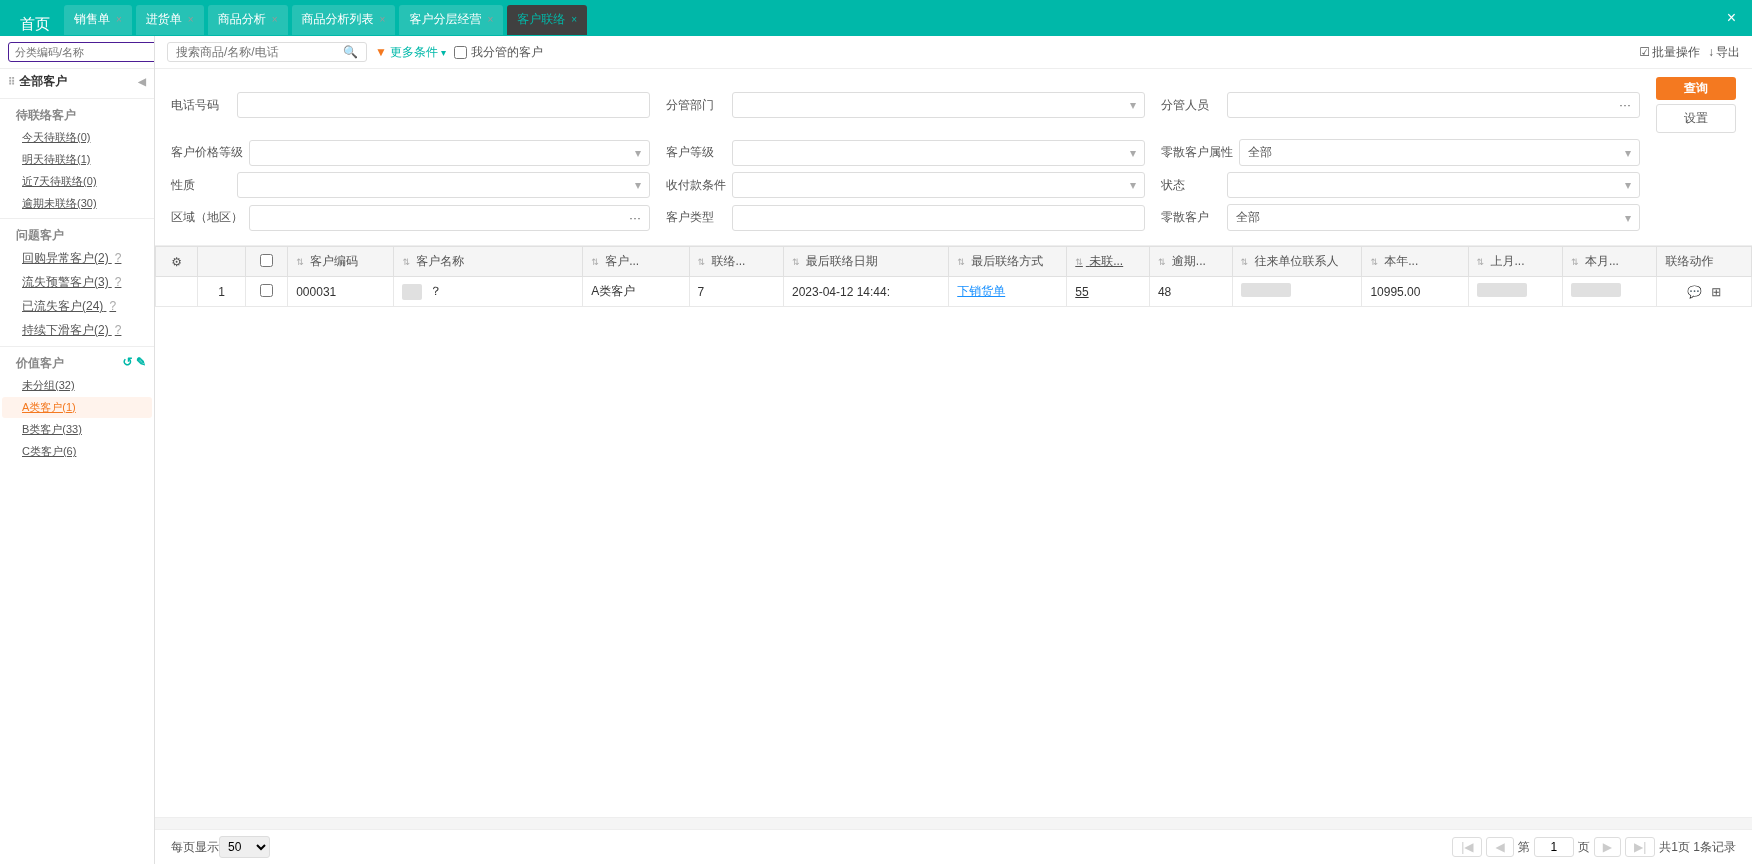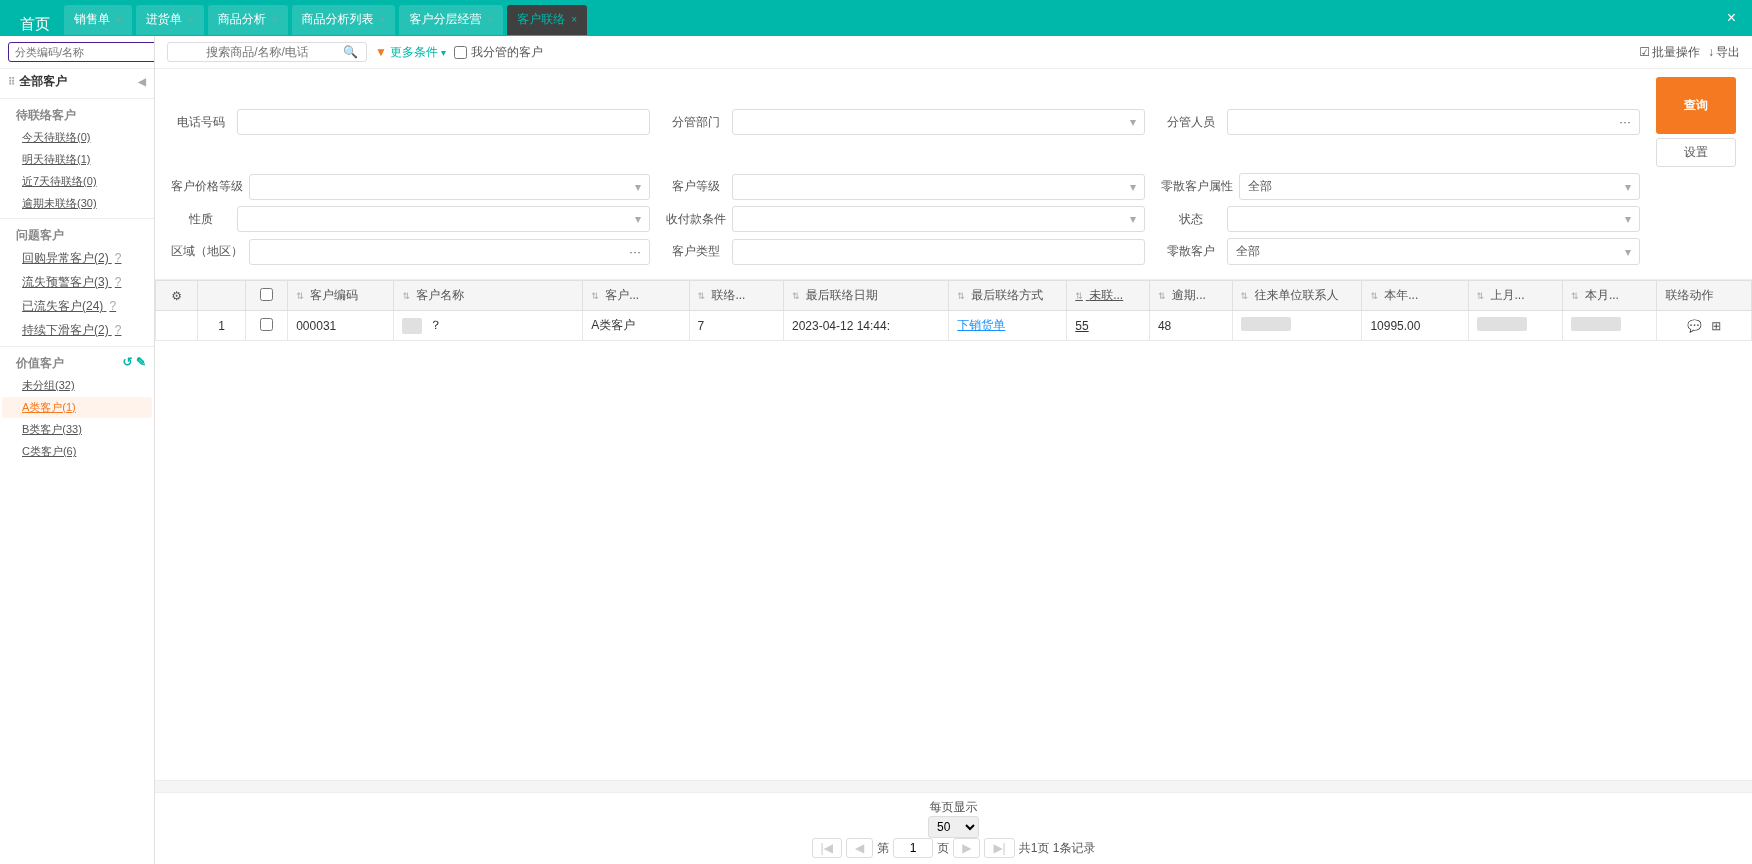--- a/index.html
+++ b/index.html
@@ -42,24 +42,24 @@
     .toolbar-filter { display: flex; align-items: center; color: #00b8a9; cursor: pointer; gap: 3px; white-space: nowrap; }
     .toolbar-filter .filter-icon { color: #f47920; }
     .toolbar-checkbox { display: flex; align-items: center; gap: 4px; color: #555; cursor: pointer; }
     .toolbar-actions { margin-left: auto; display: flex; gap: 8px; align-items: center; }
     .btn-action { color: #555; font-size: 12px; cursor: pointer; display: flex; align-items: center; gap: 2px; }
 
     
     .filter-panel { background: white; border-bottom: 1px solid #eee; padding: 8px 16px; }
     .filter-row { display: flex; align-items: center; margin-bottom: 6px; gap: 16px; }
     .filter-item { display: flex; align-items: center; flex: 1; gap: 6px; }
-    .filter-label { color: #555; white-space: nowrap; font-size: 12px; min-width: 60px; text-align: center; }
+    .filter-label { color: #555; white-space: nowrap; font-size: 12px; min-width: 60px; text-align: left; }
     .filter-input { flex: 1; border: 1px solid #ddd; border-radius: 3px; padding: 4px 8px; font-size: 12px; outline: none; display: flex; align-items: center; justify-content: space-between; cursor: pointer; min-height: 26px; color: #555; }
     .filter-input .dropdown-arrow { color: #aaa; }
-    .filter-btn-query { background: #f47920; color: white; border: none; border-radius: 3px; padding: 20px 16px; cursor: pointer; font-size: 12px; font-weight: bold; }
+    .filter-btn-query { background: #f47920; color: white; border: none; border-radius: 3px; padding: 3px 16px; cursor: pointer; font-size: 12px; font-weight: bold; }
     .filter-btn-settings { background: white; color: #555; border: 1px solid #ddd; border-radius: 3px; padding: 5px 16px; cursor: pointer; font-size: 12px; }
     .filter-actions-col { display: flex; flex-direction: column; gap: 4px; min-width: 80px; }
 
     
     .table-container { flex: 1; overflow: auto; background: white; }
     table { width: 100%; border-collapse: collapse; table-layout: fixed; }
     thead tr { background: #f5f5f5; }
     th { border: 1px solid #e0e0e0; padding: 6px 8px; text-align: left; font-weight: normal; color: #555; font-size: 12px; white-space: nowrap; overflow: hidden; text-overflow: ellipsis; }
     td { border: 1px solid #e8e8e8; padding: 6px 8px; color: #333; font-size: 12px; white-space: nowrap; overflow: hidden; text-overflow: ellipsis; }
     .col-num { width: 40px; text-align: center; }
@@ -75,21 +75,21 @@
     .col-overdue { width: 70px; }
     .col-person { width: 110px; }
     .col-thisyear { width: 90px; }
     .col-lastmonth { width: 80px; }
     .col-thismonth { width: 80px; }
     .col-action-last { width: 80px; }
     .link-text { color: #1890ff; text-decoration: underline; cursor: pointer; }
     .col-sort-icon { color: #aaa; font-size: 9px; margin-right: 3px; }
 
     
-    .footer { background: white; border-top: 1px solid #eee; padding: 6px 16px; display: flex; align-items: center; gap: 0; flex-direction: column; }
+    .footer { background: white; border-top: 1px solid #eee; padding: 6px 16px; display: flex; align-items: center; gap: 0; }
     .footer-label { color: #555; }
     .footer-select { border: 1px solid #ddd; border-radius: 3px; padding: 2px 4px; font-size: 12px; }
     .footer-spacer { flex: 1; }
     .pagination { display: flex; align-items: center; gap: 4px; }
     .page-btn { border: 1px solid #ddd; border-radius: 3px; padding: 2px 8px; cursor: pointer; background: white; font-size: 12px; color: #555; }
     .page-btn.disabled { color: #ccc; cursor: not-allowed; }
     .page-input { border: 1px solid #ddd; border-radius: 3px; width: 40px; text-align: center; padding: 2px; font-size: 12px; }
     .total-records { color: #555; }
 
     
@@ -182,21 +182,21 @@
     <div class="sidebar-item">未分组(32)</div>
     <div class="sidebar-item active">A类客户(1)</div>
     <div class="sidebar-item">B类客户(33)</div>
     <div class="sidebar-item">C类客户(6)</div>
   </div>
 
   <div class="content-area">
 
     <div class="toolbar">
       <div class="toolbar-search">
-        <input type="text" style="width: 100%; text-align: center;" placeholder="搜索商品/名称/电话">
+        <input type="text" style="width: 100%;" placeholder="搜索商品/名称/电话">
         <span class="search-icon">🔍</span>
       </div>
       <div class="toolbar-filter">
         <span class="filter-icon">▼</span>
         <span>更多条件</span>
         <span style="font-size:10px;">▾</span>
       </div>
       <label class="toolbar-checkbox">
         <input type="checkbox" style="">
         <span>我分管的客户</span>

